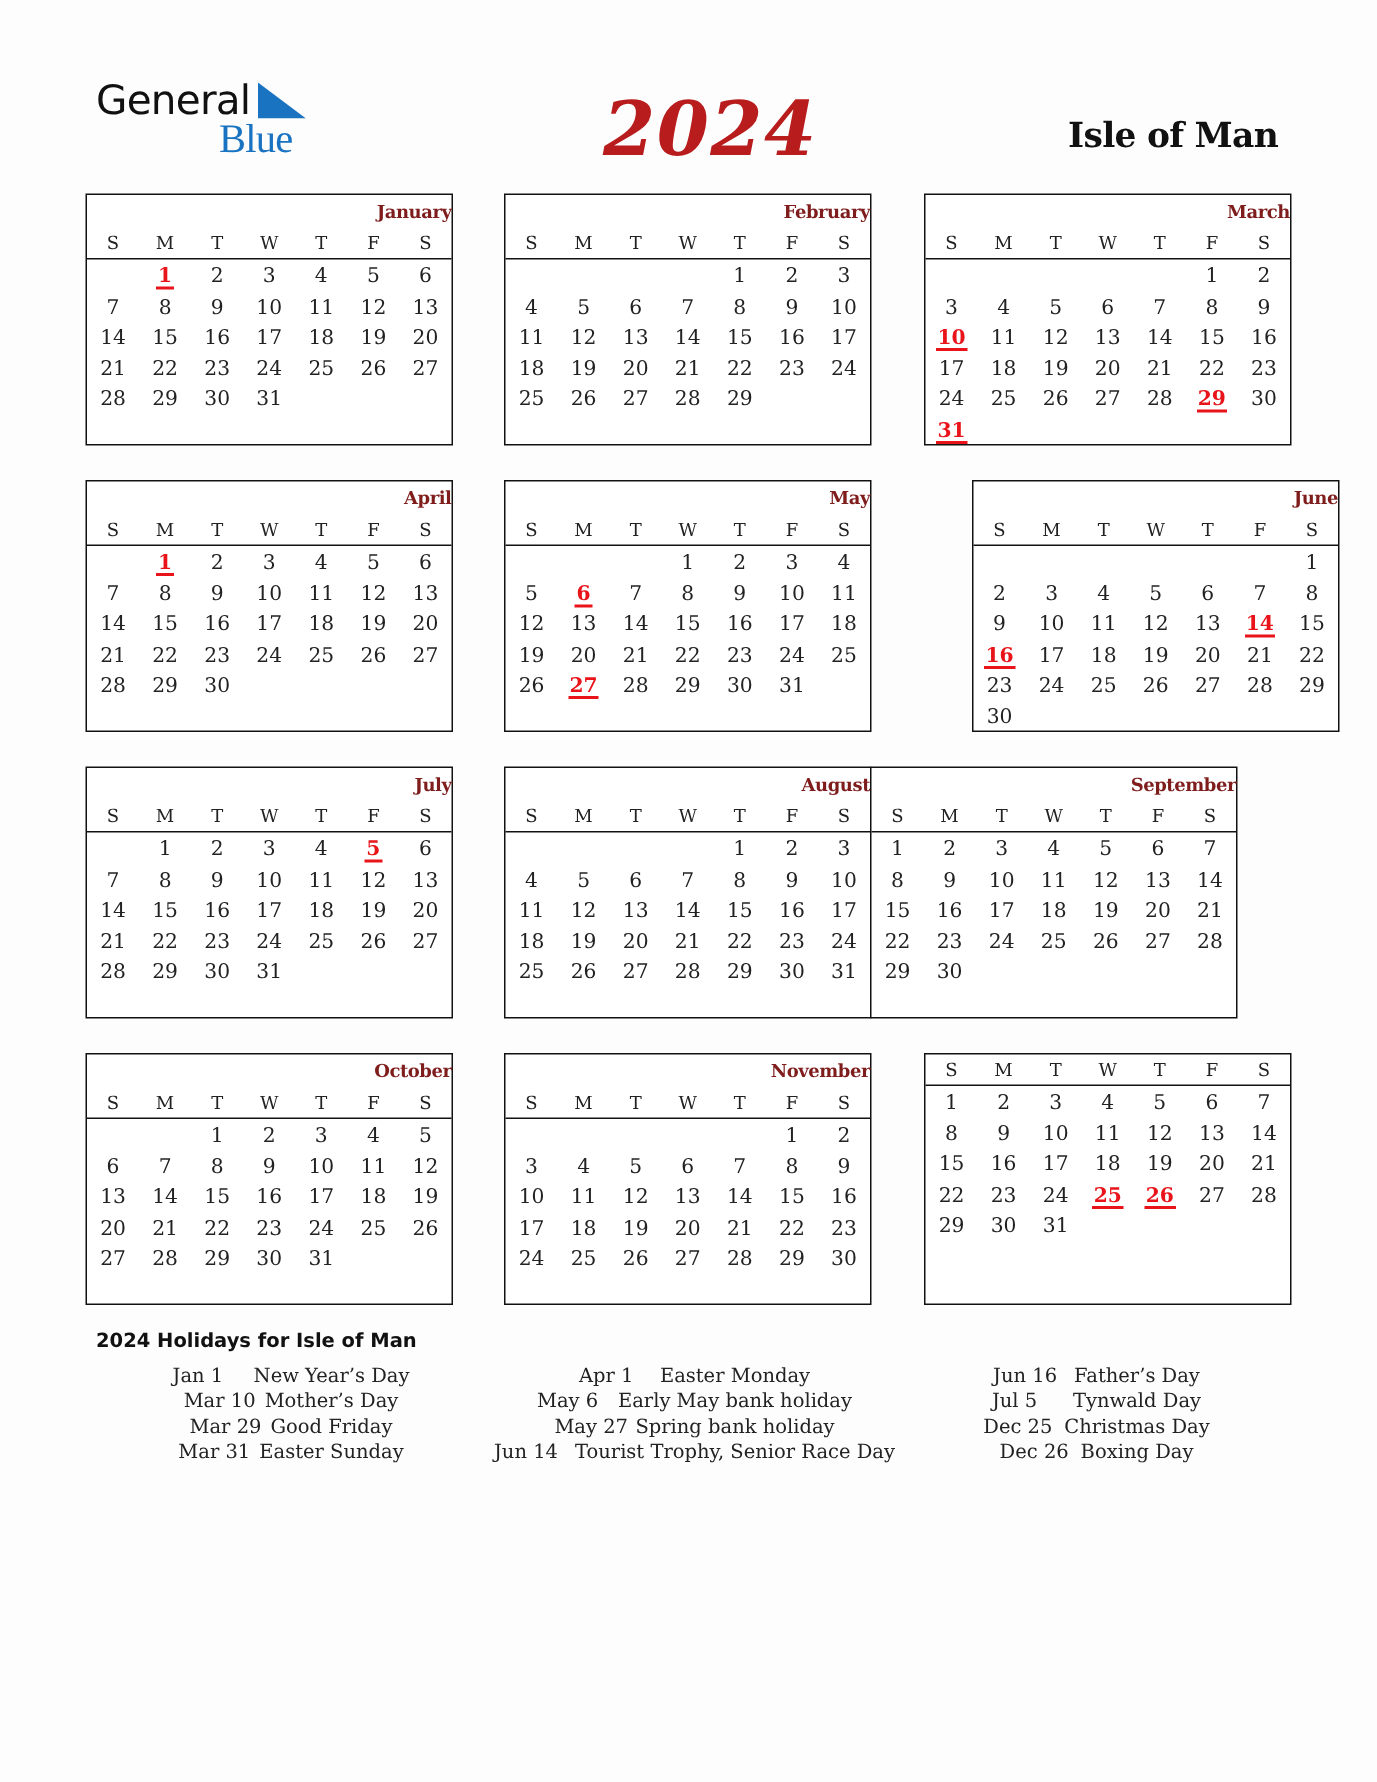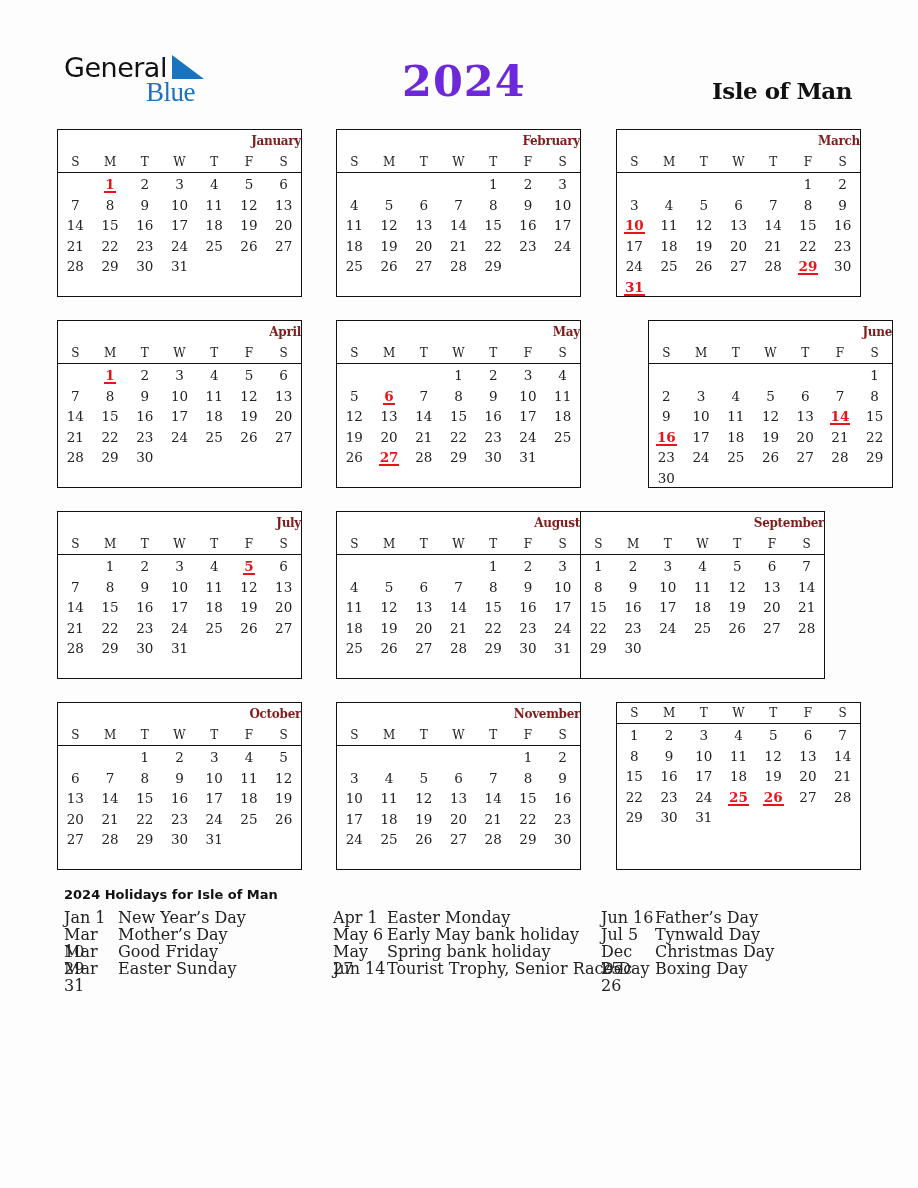--- a/index.html
+++ b/index.html
@@ -12,21 +12,21 @@
       position: absolute; left: 0; top: 0; font-family: "DejaVu Sans", sans-serif;
       font-size: 27px; letter-spacing: -0.5px; color: #111; line-height: 32px;
     }
     .logo-blue {
       position: absolute; left: 82px; top: 24px; font-family: Liberation Serif, serif;
       font-size: 27px; letter-spacing: -0.5px; color: #1a73c0; line-height: 32px;
     }
     .logo-tri { position: absolute; left: 108px; top: 3px; }
     .year {
       position: absolute; left: 402px; top: 56px; font-family: "DejaVu Serif", serif;
-      font-weight: bold; font-size: 43px; color: #6d28d9; letter-spacing: 1px;
+      font-weight: bold; font-size: 50px; color: #b91c1c; letter-spacing: 1px; font-style: italic;
     }
     .country {
       position: absolute; right: 66px; top: 77px; font-family: "DejaVu Serif", serif;
       font-weight: bold; font-size: 23px; color: #111; letter-spacing: -0.5px;
     }
     .month {
       position: absolute; width: 243px; height: 166px; border: 1.5px solid #111;
       background: #fff; box-sizing: content-box;
     }
     .month-name {
@@ -42,21 +42,21 @@
       font-size: 13.5px; text-align: center; padding-top: 1px; color: #222;
     }
     .day { line-height: 20.6px; }
     .day.holiday { color: #e8141a; font-weight: bold; }
     .day.holiday span { border-bottom: 2px solid #e8141a; line-height: 14px; display: inline-block; padding: 0 1px; }
     .hol-title {
       position: absolute; left: 64px; top: 887px; font-family: "DejaVu Sans", sans-serif;
       font-weight: bold; font-size: 13px; color: #111;
     }
     .hol-col { position: absolute; top: 909px; width: 260px; }
-    .hol-row { display: flex; font-size: 16px; height: 17px; line-height: 17px; color: #222; }
+    .hol-row { display: flex; font-size: 13px; height: 17px; line-height: 17px; color: #222; justify-content: center; }
     .hol-date { width: 54px; flex: none; }
     .hol-name { white-space: nowrap; }
   </style>
 </head>
 <body>
 
 <div class="logo">
   <span class="logo-general">General</span>
   <svg class="logo-tri" width="32" height="24" viewBox="0 0 32 24">
     <polygon points="0,0 0,24 32,24" fill="#1a73c0"></polygon>

